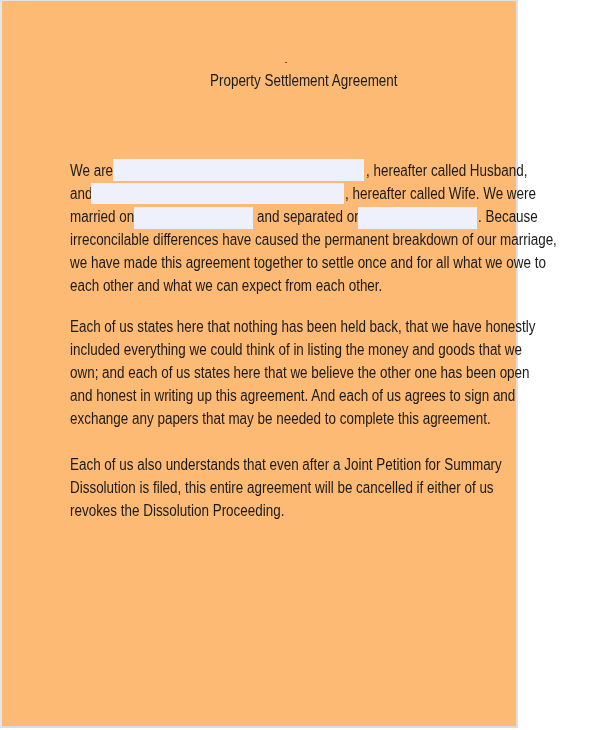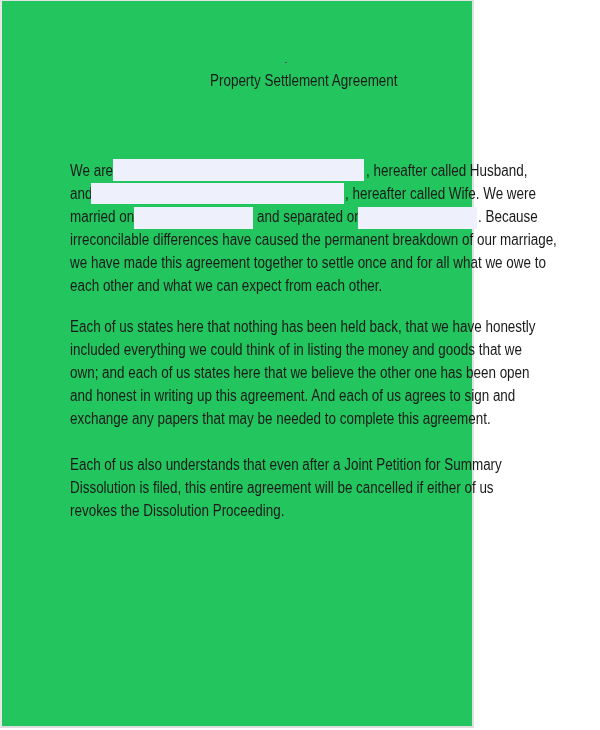--- a/index.html
+++ b/index.html
@@ -11,28 +11,28 @@
     width: 600px;
     height: 730px;
     position: relative;
     overflow: hidden;
     font-family: "Liberation Sans", sans-serif;
     color: #1a1a1a;
   }
   .page {
     position: absolute;
     left: 0; top: 0;
-    width: 474px;
+    width: 518px;
     height: 728px;
     border-top: 1px solid #e3e3e3;
     border-left: 2px solid #e6e6e6;
     border-right: 2px solid #e0e0e0;
     border-bottom: 2px solid #dcdcdc;
     box-sizing: border-box;
-    background: #22c55e;
+    background: #fdba74;
   }
   .mark {
     position: absolute;
     left: 283px;
     top: 61px;
     width: 2px;
     height: 1px;
     background: #555;
   }
   .title {

